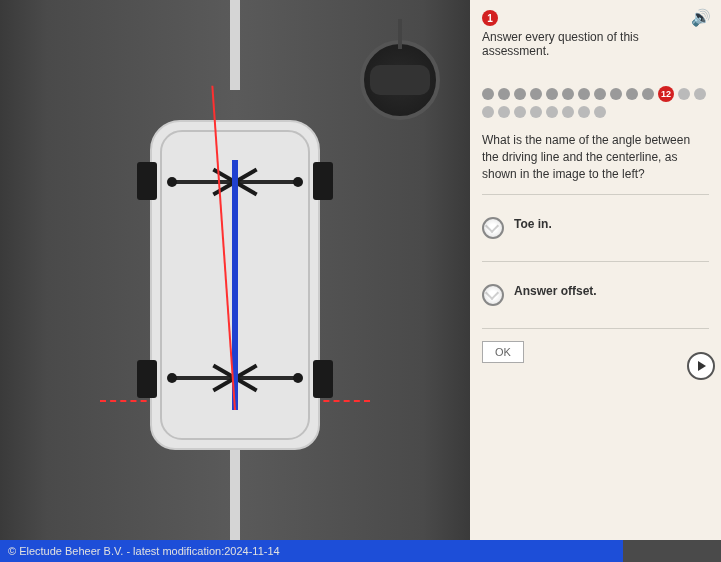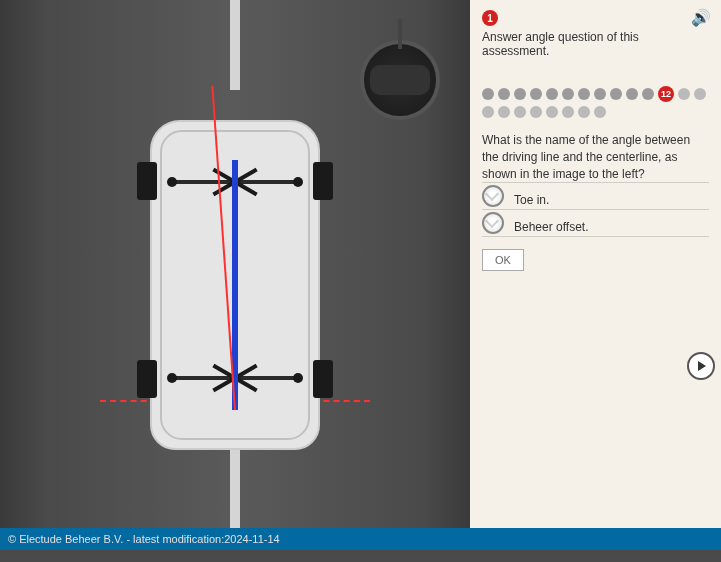--- a/index.html
+++ b/index.html
@@ -46,35 +46,35 @@
     .red-circle { width: 16px; height: 16px; border-radius: 50%; background: #d32020; color: #fff; font-size: 10px; font-weight: bold; display: flex; align-items: center; justify-content: center; flex-shrink: 0; }
     .sound-icon { position: absolute; top: 8px; right: 10px; font-size: 16px; }
     
     .instruction { font-size: 12px; color: #333; margin-bottom: 30px; }
     
     .progress-dots { display: flex; flex-wrap: wrap; gap: 4px; margin-bottom: 14px; }
     .dot { width: 12px; height: 12px; border-radius: 50%; background: #9a9a9a; flex-shrink: 0; }
     .dot.current { width: 16px; height: 16px; background: #d32020; color: #fff; font-size: 9px; font-weight: bold; display: flex; align-items: center; justify-content: center; margin-top: -2px; }
     .dot.future { background: #bababa; }
     
-    .question { font-size: 12px; color: #333; line-height: 1.4; margin-bottom: 0; }
+    .question { font-size: 12px; color: #333; line-height: 1.4; margin-bottom: 12px; }
     
     .options { display: flex; flex-direction: column; }
-    .option { display: flex; align-items: flex-end; gap: 10px; padding: 2px 0; border-top: 1px solid #d0cdc5; cursor: pointer; }
+    .option { display: flex; align-items: flex-start; gap: 10px; padding: 22px 0; border-top: 1px solid #d0cdc5; cursor: pointer; font-weight: bold; }
     .option:last-of-type { border-bottom: 1px solid #d0cdc5; }
     .radio { width: 22px; height: 22px; border-radius: 50%; border: 2px solid #888; background: radial-gradient(circle, #fff 30%, #ddd 100%); flex-shrink: 0; position: relative; }
     .radio::after { content: ''; position: absolute; left: 3px; top: 2px; width: 8px; height: 8px; border-left: 2px solid #888; border-bottom: 2px solid #888; transform: rotate(-45deg); opacity: 0.4; }
     .option-label { font-size: 12px; color: #333; }
     
     .ok-button { margin-top: 12px; padding: 4px 12px; font-size: 11px; color: #666; background: #fff; border: 1px solid #aaa; border-radius: 0; cursor: pointer; width: fit-content; }
     
     .forward-btn { position: absolute; bottom: 160px; right: 6px; width: 28px; height: 28px; border-radius: 50%; border: 2px solid #555; background: #fff; display: flex; align-items: center; justify-content: center; cursor: pointer; }
     .forward-btn::after { content: ''; width: 0; height: 0; border-left: 8px solid #333; border-top: 5px solid transparent; border-bottom: 5px solid transparent; margin-left: 2px; }
     
-    .footer { position: absolute; bottom: 12px; left: 0; width: 721px; height: 22px; background: #0369a1; color: #e0e0e0; font-size: 11px; padding: 4px 8px; display: flex; align-items: center; }
+    .footer { position: absolute; bottom: 0; left: 0; width: 623px; height: 22px; background: #1d4ed8; color: #e0e0e0; font-size: 11px; padding: 4px 8px; display: flex; align-items: center; }
   </style>
 </head>
 <body>
 
 <div class="left-panel">
   <div class="lane-line lane-top"></div>
   <div class="lane-line lane-bottom"></div>
 
   <div class="steering-wheel">
     <div class="steering-spoke"></div>
@@ -111,21 +111,21 @@
 
   <div class="blue-line"></div>
   <div class="red-line"></div>
 </div>
 
 <div class="right-panel">
   <span class="sound-icon">🔊</span>
   <div class="header-row">
     <div class="red-circle">1</div>
   </div>
-  <div class="instruction">Answer angle question of this assessment.</div>
+  <div class="instruction">Answer every question of this assessment.</div>
 
   <div class="progress-dots" id="progress-dots">
       <div class="dot"></div>
       <div class="dot"></div>
       <div class="dot"></div>
       <div class="dot"></div>
       <div class="dot"></div>
       <div class="dot"></div>
       <div class="dot"></div>
       <div class="dot"></div>
@@ -147,21 +147,21 @@
 
   <div class="question">What is the name of the angle between the driving line and the centerline, as shown in the image to the left?</div>
 
   <div class="options">
     <div class="option">
       <div class="radio"></div>
       <span class="option-label">Toe in.</span>
     </div>
     <div class="option">
       <div class="radio"></div>
-      <span class="option-label">Beheer offset.</span>
+      <span class="option-label">Answer offset.</span>
     </div>
   </div>
 
   <button class="ok-button">OK</button>
 
   <div class="forward-btn"></div>
 </div>
 
 <div class="footer">
   <span>© Electude Beheer B.V. - latest modification:2024-11-14</span>

